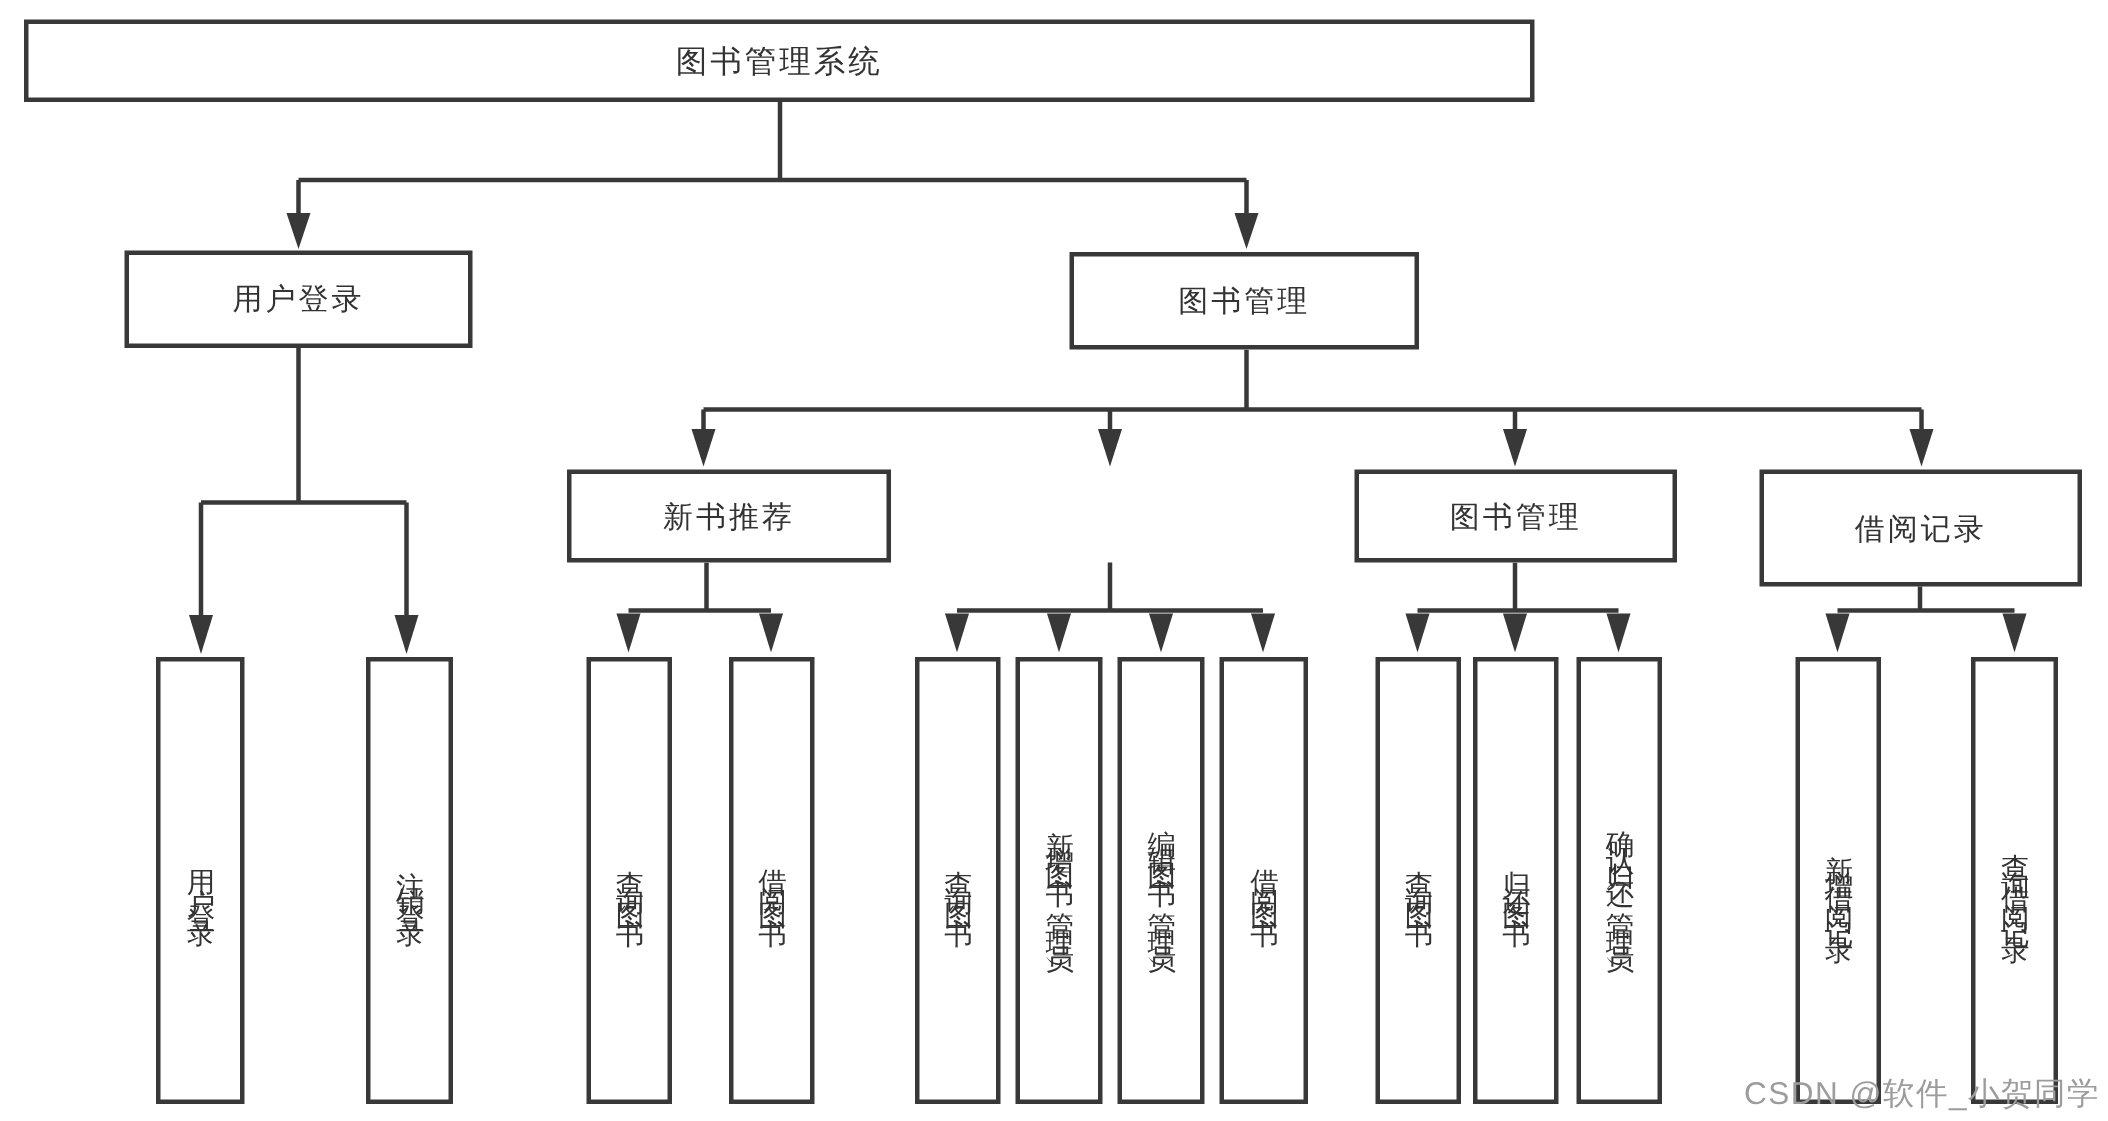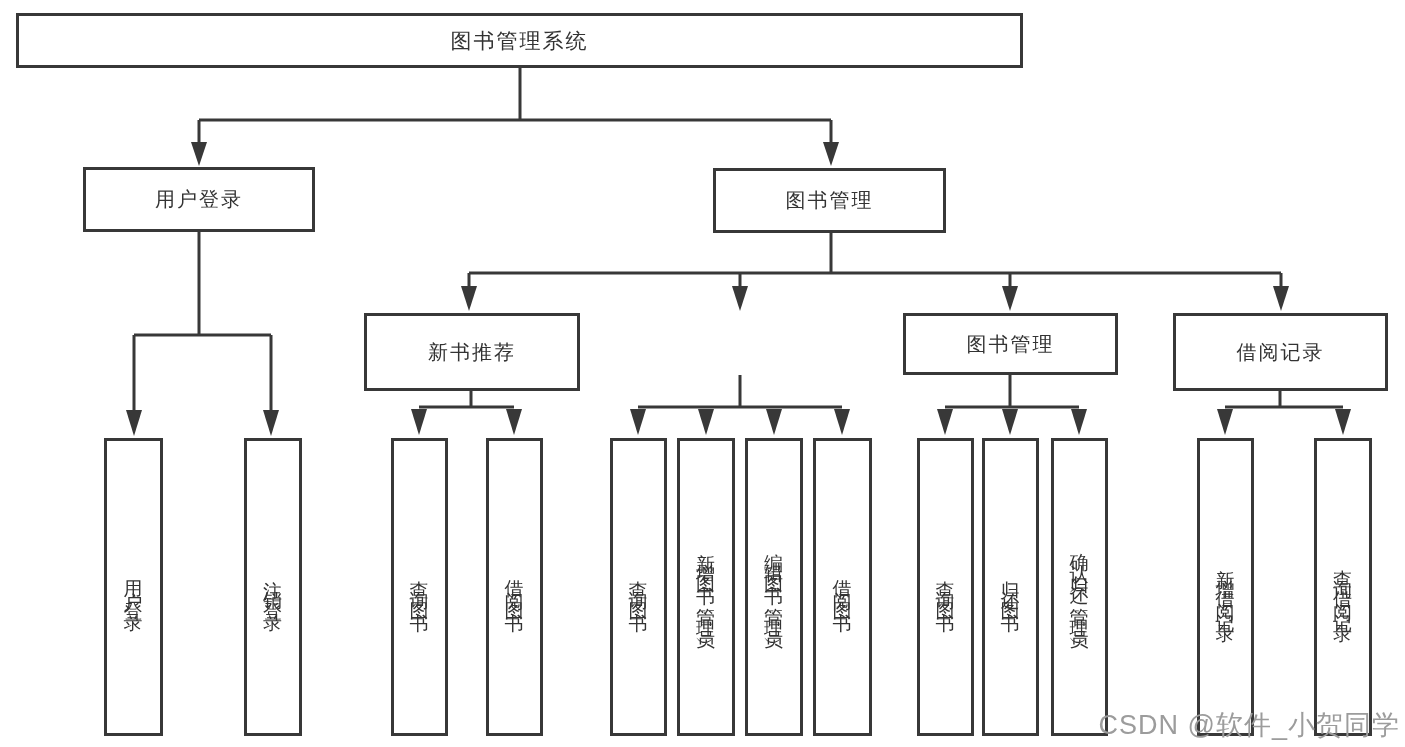--- a/index.html
+++ b/index.html
@@ -35,21 +35,21 @@
     text-orientation: upright;
     font-size: 19px;
     letter-spacing: 11px;
     line-height: 1;
     white-space: normal;
   }
   .watermark {
     position: absolute;
     right: 5px;
     bottom: 4px;
-    font-size: 27px;
+    font-size: 21px;
     letter-spacing: 1px;
     color: #9c9c9c;
     z-index: 5;
   }
 </style>
 </head>
 <body>
 
 <div class="stage">
 
@@ -87,21 +87,21 @@
       <polygon points="1217,409 1233,409 1225,435"></polygon>
       <polygon points="1335,409 1351,409 1343,435"></polygon>
     </g>
   </svg>
 
   <div class="node root-node" style="left:16px; top:13px; width:1007px; height:55px;">图书管理系统</div>
 
   <div class="node" style="left:83px; top:167px; width:232px; height:65px;">用户登录</div>
   <div class="node" style="left:713px; top:168px; width:233px; height:65px;">图书管理</div>
 
-  <div class="node" style="left:364px; top:313px; width:216px; height:78px;">新书推荐</div>
+  <div class="node" style="left:378px; top:313px; width:216px; height:62px;">新书推荐</div>
   <div class="node" style="left:903px; top:313px; width:215px; height:62px;">图书管理</div>
   <div class="node" style="left:1173px; top:313px; width:215px; height:78px;">借阅记录</div>
 
   <div class="node leaf" style="left:104px; top:438px; width:59px; height:298px;">用户登录</div>
   <div class="node leaf" style="left:244px; top:438px; width:58px; height:298px;">注销登录</div>
 
   <div class="node leaf" style="left:391px; top:438px; width:57px; height:298px;">查询图书</div>
   <div class="node leaf" style="left:486px; top:438px; width:57px; height:298px;">借阅图书</div>
 
   <div class="node leaf" style="left:610px; top:438px; width:57px; height:298px;">查询图书</div>

